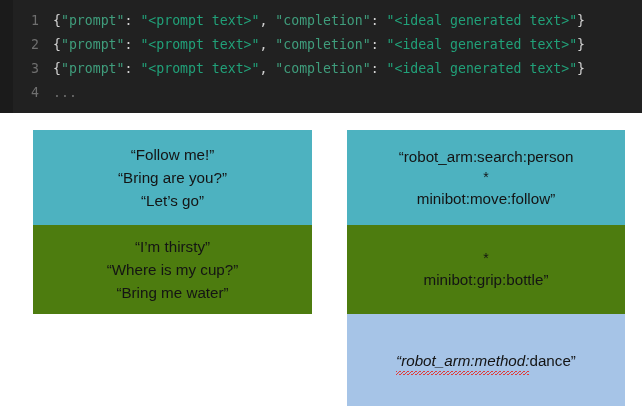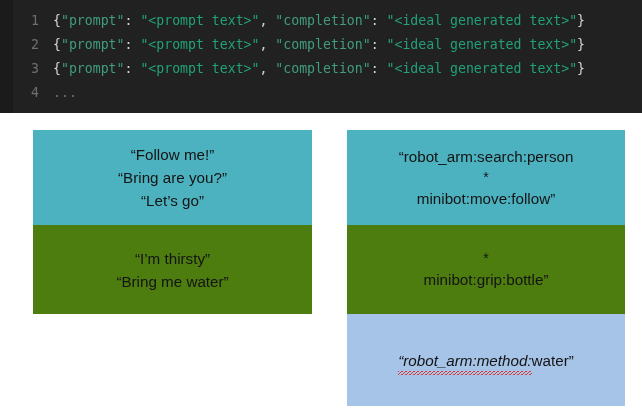--- a/index.html
+++ b/index.html
@@ -190,38 +190,39 @@
   <div class="col col-prompts">
 
     <div class="cell cell-row-0">
       <span class="cell-line">“Follow me!”</span>
       <span class="cell-line">“Bring are you?”</span>
       <span class="cell-line">“Let’s go”</span>
     </div>
 
     <div class="cell cell-row-1">
       <span class="cell-line">“I’m thirsty”</span>
+      <span class="cell-line">“Where is my cup?”</span>
       <span class="cell-line">“Bring me water”</span>
     </div>
 
 
   </div>
 
   <div class="col col-completions">
 
     <div class="cell cell-row-0">
       <span class="cell-line">“robot_arm:search:person</span>
       <span class="cell-line sep">*</span>
       <span class="cell-line">minibot:move:follow”</span>
     </div>
 
     <div class="cell cell-row-1">
       <span class="cell-line sep">*</span>
       <span class="cell-line">minibot:grip:bottle”</span>
     </div>
 
     <div class="cell cell-row-2">
-      <span class="cell-line"><span class="misspelled">“robot_arm:method:</span><span>water”</span></span>
+      <span class="cell-line"><span class="misspelled">“robot_arm:method:</span><span>dance”</span></span>
     </div>
 
   </div>
 
 </div>
 
 </body></html>

